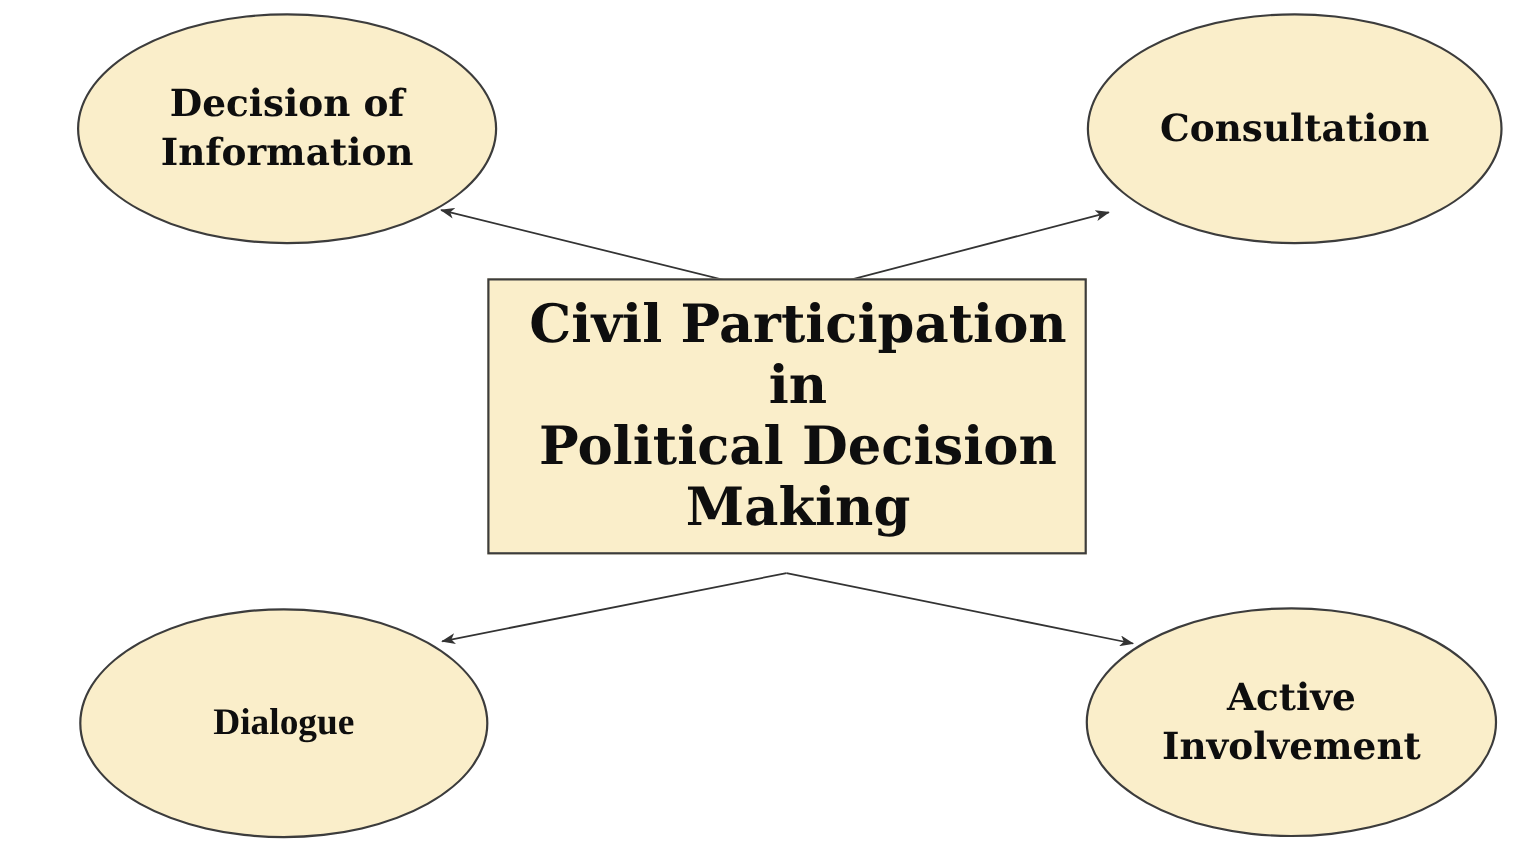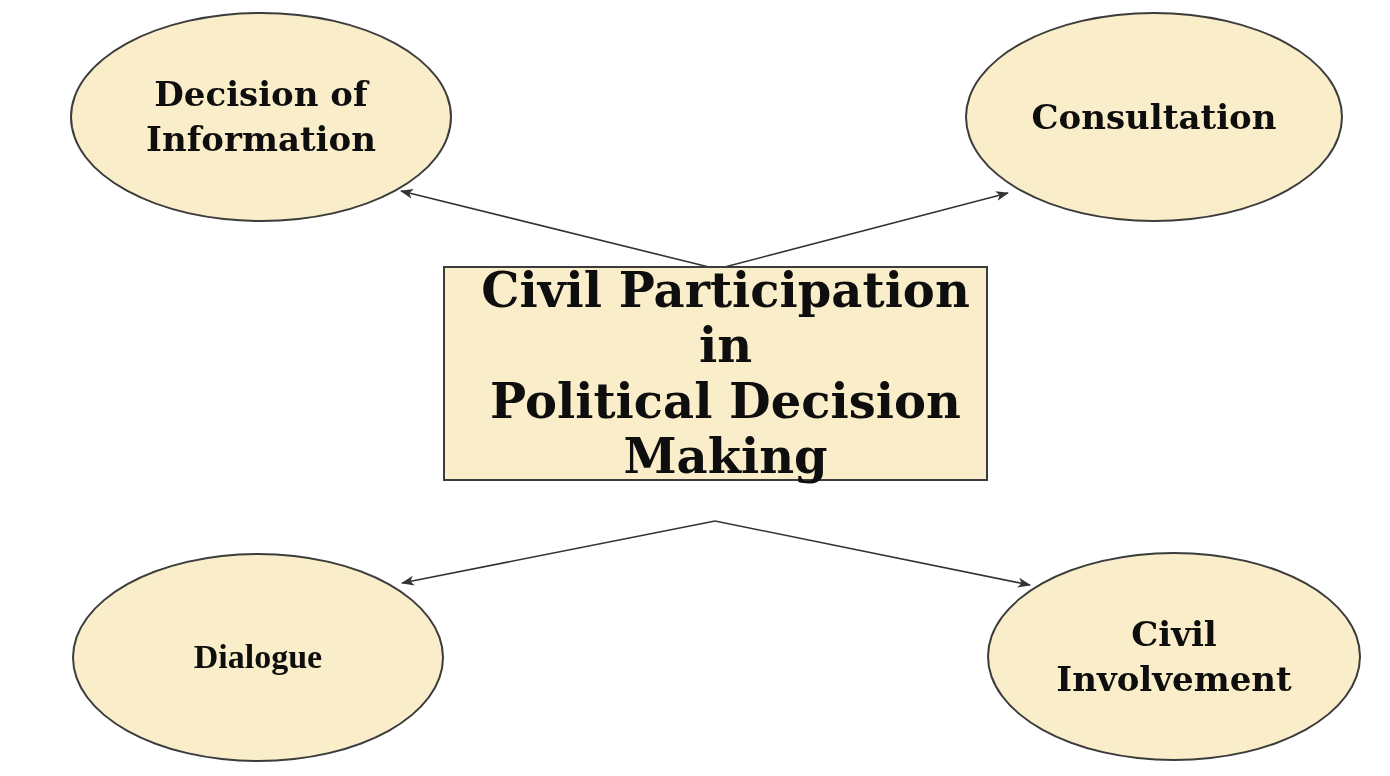--- a/index.html
+++ b/index.html
@@ -63,32 +63,32 @@
     <line x1="717" y1="269" x2="1008" y2="193" marker-end="url(#arw)"></line>
     <line x1="715" y1="521" x2="402" y2="583" marker-end="url(#arw)"></line>
     <line x1="715" y1="521" x2="1030" y2="585" marker-end="url(#arw)"></line>
   </svg>
 
   <div class="node ellipse" style="left:70px; top:12px; width:382px; height:210px;">
     <span class="label">Decision of
 Information</span>
   </div>
 
-  <div class="node ellipse" style="left:965px; top:12px; width:378px; height:210px;">
+  <div class="node ellipse" style="left:988px; top:12px; width:378px; height:210px;">
     <span class="label">Consultation</span>
   </div>
 
-  <div class="node rect" style="left:443px; top:266px; width:545px; height:215px;padding-left:20px;">
+  <div class="node rect" style="left:443px; top:253px; width:545px; height:251px;padding-left:20px;">
     <span class="label">Civil Participation in
 Political Decision
 Making</span>
   </div>
 
   <div class="node ellipse" style="left:72px; top:553px; width:372px; height:209px;font-family:Liberation Serif, serif;">
     <span class="label">Dialogue</span>
   </div>
 
   <div class="node ellipse" style="left:987px; top:552px; width:374px; height:209px;">
-    <span class="label">Civil
+    <span class="label">Active
 Involvement</span>
   </div>
 
 </div>
 
 </body></html>

